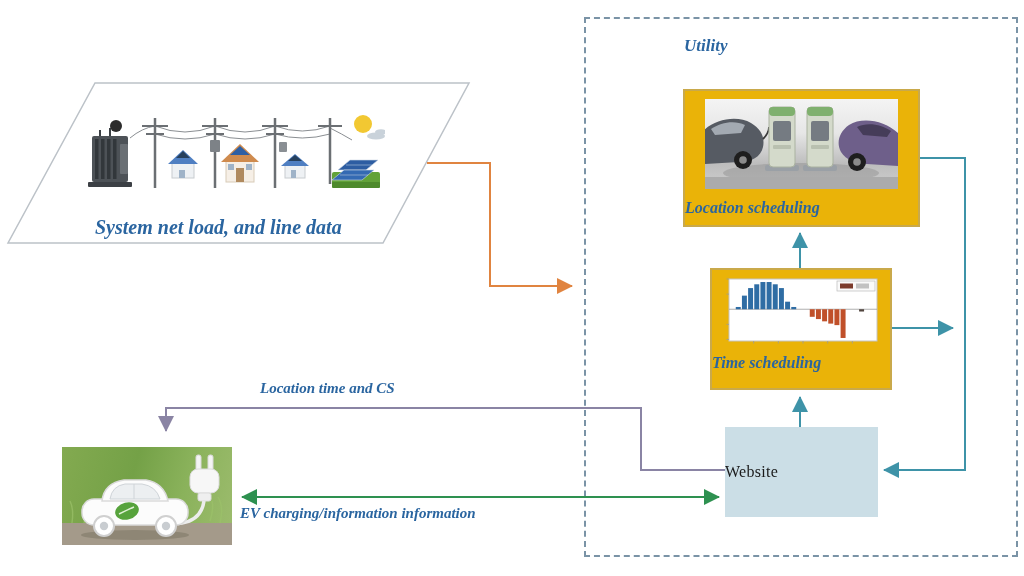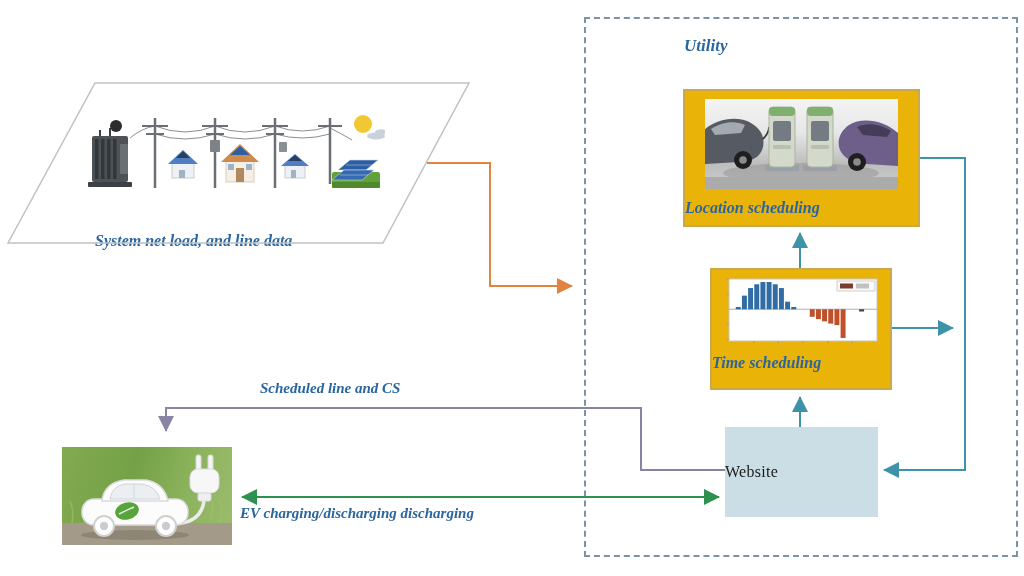--- a/index.html
+++ b/index.html
@@ -104,21 +104,21 @@
         <line x1="266" y1="59" x2="292" y2="59" stroke="#cfd9e6" stroke-width="0.5"></line>
         <line x1="260" y1="69" x2="288" y2="69" stroke="#cfd9e6" stroke-width="0.5"></line>
       </g>
       <circle cx="283" cy="18" r="9" fill="#f2c832"></circle>
       <g fill="#c9d2da">
         <ellipse cx="296" cy="30" rx="9" ry="3.6"></ellipse>
           <ellipse cx="301" cy="26" rx="6" ry="2.8"></ellipse>
       </g>
     </svg>
   </div>
-  <div class="abs z2 lbl" style="left: 95px; top: 232px; width: 290px; font-size: 16px; color: rgb(42, 101, 160);">System net load, and line data</div>
+  <div class="abs z2 lbl" style="left: 95px; top: 216px; width: 290px; font-size: 20px; color: rgb(42, 101, 160);">System net load, and line data</div>
 
   <div class="box z1" id="utility-box" style="left: 584px; top: 17px; width: 434px; height: 540px; border-color: rgb(122, 147, 166);"></div>
   <div class="abs z2 lbl" style="left: 684px; top: 36px; width: 234px; font-size: 17px; color: rgb(42, 101, 160);">Utility</div>
 
   <div class="box z2 gold" style="left: 683px; top: 89px; width: 237px; height: 138px; border-color: rgb(201, 169, 75);">
     <div class="imgframe" id="cs-image" style="left:20px;top:8px;width:193px;height:90px;">
       <svg width="193" height="90" viewBox="0 0 193 90">
         <ellipse cx="96" cy="74" rx="78" ry="10" fill="#8e8e8e" opacity="0.45"></ellipse>
         <rect x="0" y="78" width="193" height="12" fill="#ababab"></rect>
 
@@ -226,22 +226,22 @@
         <ellipse cx="65" cy="64" rx="12" ry="8.5" fill="#57a33c" transform="rotate(-14 65 64)"></ellipse>
         <path d="M57,67 Q65,63 72,60" stroke="#dff0d4" stroke-width="1.4" fill="none"></path>
         <circle cx="42" cy="79" r="10" fill="#ffffff" stroke="#d0d0d0" stroke-width="2"></circle>
         <circle cx="42" cy="79" r="4.2" fill="#c9cdd1"></circle>
         <circle cx="104" cy="79" r="10" fill="#ffffff" stroke="#d0d0d0" stroke-width="2"></circle>
         <circle cx="104" cy="79" r="4.2" fill="#c9cdd1"></circle>
       </g>
     </svg>
   </div>
 
-  <div class="abs z2 lbl" style="left: 260px; top: 380px; width: 290px; font-size: 15px; color: rgb(42, 101, 160);">Scheduled line and CS</div>
-  <div class="abs z2 lbl" style="left: 240px; top: 505px; width: 300px; font-size: 15px; color: rgb(42, 101, 160);">EV charging/discharging discharging</div>
+  <div class="abs z2 lbl" style="left: 260px; top: 380px; width: 290px; font-size: 15px; color: rgb(42, 101, 160);">Location time and CS</div>
+  <div class="abs z2 lbl" style="left: 240px; top: 505px; width: 300px; font-size: 15px; color: rgb(42, 101, 160);">EV charging/information information</div>
 
   <svg id="overlay" width="1024" height="576" viewBox="0 0 1024 576">
     <defs>
       <marker id="m-orange" markerWidth="9" markerHeight="9" refX="7.5" refY="4" orient="auto">
         <path d="M0,0 L8,4 L0,8 Z" style="fill: rgb(224, 132, 64);"></path>
         </marker>
       <marker id="m-teal" markerWidth="9" markerHeight="9" refX="7.5" refY="4" orient="auto">
         <path d="M0,0 L8,4 L0,8 Z" style="fill: rgb(62, 147, 168);"></path>
         </marker>
       <marker id="m-purple" markerWidth="9" markerHeight="9" refX="7.5" refY="4" orient="auto">

